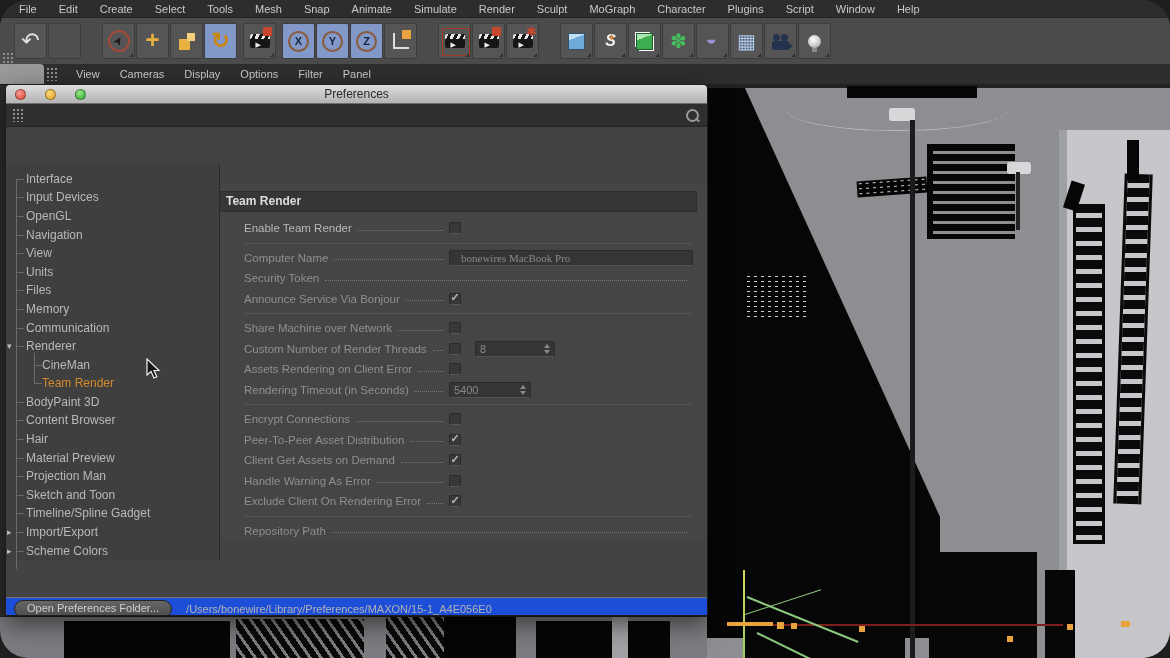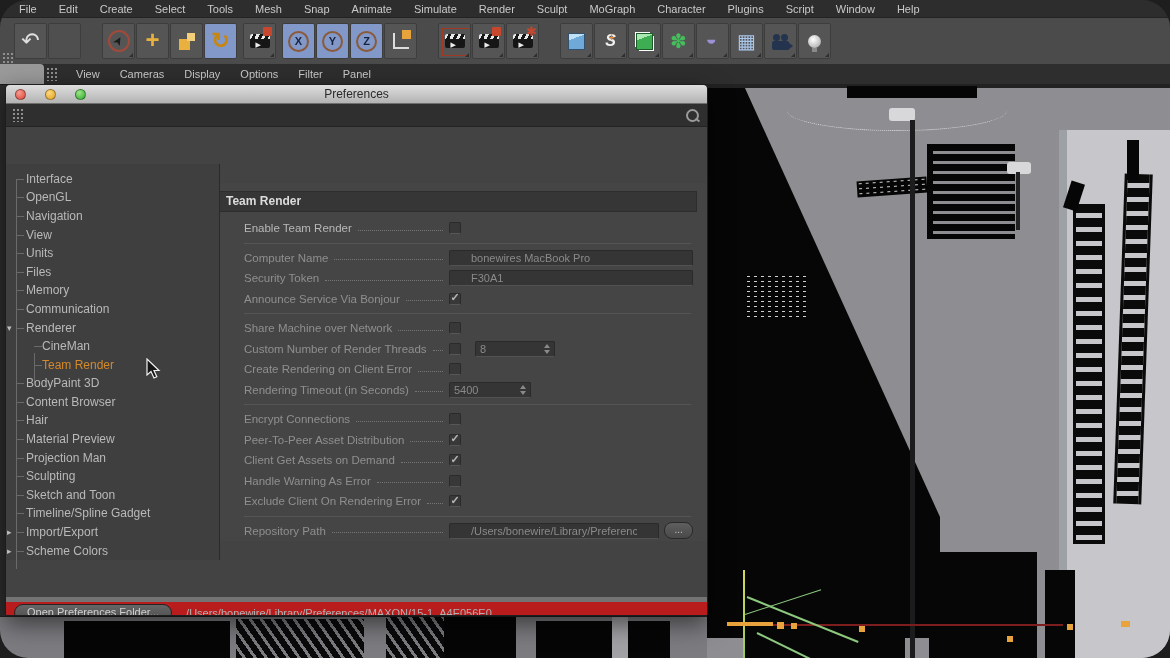--- a/index.html
+++ b/index.html
@@ -88,30 +88,30 @@
   .main{position:relative;flex:1;background:#454545;padding:8px 10px 0 0;box-sizing:border-box;}
   .phead{height:19px;line-height:19px;background:#363636;border:1px solid #2d2d2d;border-left:none;color:#dcdcdc;font-size:12px;font-weight:bold;padding-left:6px;}
   .rows{padding:6px 4px 0 24px;}
   .prow{display:flex;align-items:center;height:20.5px;}
   .plabel{font-size:11.5px;color:#8f8f8f;white-space:nowrap;}
   .plabel.bright{color:#b8b8b8;}
   .leader{flex:1;border-bottom:1px dotted #767676;height:9px;margin:0 6px 5px 6px;min-width:4px;}
   .ctrl{width:244px;display:flex;align-items:center;}
   .cb{width:12px;height:12px;background:#383838;border:1px solid #2a2a2a;border-bottom-color:#575757;border-radius:2px;box-sizing:border-box;display:flex;align-items:center;justify-content:center;}
   .ck{color:#b4b4b4;font-size:11px;font-weight:bold;line-height:1;margin-top:-2px;}
-  .tinput{width:100%;background:#353535;border:1px solid #2a2a2a;border-bottom-color:#525252;border-radius:2px;color:#8a8a8a;font-size:11px;height:16px;padding:0 21px;box-sizing:border-box;font-family:Liberation Sans, sans-serif;}
+  .tinput{width:100%;background:#353535;border:1px solid #2a2a2a;border-bottom-color:#525252;border-radius:2px;color:#8a8a8a;font-size:11px;height:16px;padding:0 11px;box-sizing:border-box;font-family:Liberation Serif, serif;}
   .spin{display:flex;align-items:center;background:#353535;border:1px solid #2a2a2a;border-bottom-color:#525252;border-radius:2px;height:16px;box-sizing:border-box;padding:0 4px;}
   .spin .val{flex:1;color:#8a8a8a;font-size:11px;}
   .arrows{display:flex;flex-direction:column;gap:2px;margin-left:4px;}
   .arrows i{width:0;height:0;border-left:3px solid transparent;border-right:3px solid transparent;}
   .arrows .up{border-bottom:4px solid #8a8a8a;}
   .arrows .dn{border-top:4px solid #8a8a8a;}
   .psep{border-top:1px solid #555;margin:4px 2px 4px 0;}
   .dotsbtn{width:32px;height:15px;margin-left:5px;background:linear-gradient(#5f5f5f,#494949);border:1px solid #2a2a2a;border-radius:8px;color:#bdbdbd;font-size:10px;line-height:13px;text-align:center;}
-  .pfooter{position:relative;height:21px;background:#b91c1c;border-top:5px solid #737373;display:flex;align-items:center;padding-left:8px;text-align:center;}
+  .pfooter{position:relative;height:21px;background:#1d4ed8;border-top:1px solid #737373;display:flex;align-items:center;padding-left:8px;text-align:center;}
   .openbtn{background:linear-gradient(#666,#4c4c4c);border:1px solid #242424;border-radius:9px;color:#cfcfcf;font-size:11px;height:16px;line-height:14px;padding:0 12px;}
   .fpath{color:#b2b2b2;font-size:11px;margin-left:14px;white-space:nowrap;}
 
   .lamphead{background:#d8d8da;border-radius:3px;}
   .graybg{background:#9da0a4;}
   .rail{background:repeating-linear-gradient(55deg,#0a0a0a 0 6px,#7c7c80 6px 9px);}
   .speck{background-image:radial-gradient(#cfcfcf 1px,transparent 1.3px);background-size:7px 5px;}
 </style>
 </head>
 <body>
@@ -308,36 +308,36 @@
     <div class="darkstrip">
       <div class="grip"></div>
       <span class="search"></span>
     </div>
     <div class="pbody">
       <div class="sidebar">
         <div class="treeline" style="left:10px;top:15px;height:390px;"></div>
         <div class="treeline" style="left:28px;top:189px;height:30px;"></div>
         <ul>
           <li><span>Interface</span></li>
+          <li><span>Input Devices</span></li>
           <li><span>OpenGL</span></li>
           <li><span>Navigation</span></li>
           <li><span>View</span></li>
           <li><span>Units</span></li>
           <li><span>Files</span></li>
           <li><span>Memory</span></li>
           <li><span>Communication</span></li>
           <li><span class="exp">▾</span><span>Renderer</span></li>
           <li class="d2"><span>CineMan</span></li>
           <li class="d2 sel"><span>Team Render</span></li>
           <li><span>BodyPaint 3D</span></li>
           <li><span>Content Browser</span></li>
           <li><span>Hair</span></li>
           <li><span>Material Preview</span></li>
           <li><span>Projection Man</span></li>
-          <li><span>Sculpting</span></li>
           <li><span>Sketch and Toon</span></li>
           <li><span>Timeline/Spline Gadget</span></li>
           <li><span class="exp">▸</span><span>Import/Export</span></li>
           <li><span class="exp">▸</span><span>Scheme Colors</span></li>
         </ul>
       </div>
 
       <div class="main">
         <div class="phead">Team Render</div>
         <div class="rows">
@@ -354,23 +354,20 @@
           <div class="prow">
             <span class="plabel">Computer Name</span>
               <span class="leader"></span>
             <span class="ctrl">
                 <input class="tinput" readonly="" value="bonewires MacBook Pro" style="">
               </span>
           </div>
           <div class="prow">
             <span class="plabel">Security Token</span>
               <span class="leader"></span>
-            <span class="ctrl">
-                <input class="tinput" readonly="" value="F30A1" style="">
-              </span>
           </div>
           <div class="prow">
             <span class="plabel">Announce Service Via Bonjour</span>
               <span class="leader"></span>
             <span class="ctrl">
                 <span class="cb">
                   <span class="ck">✓</span>
                 </span>
               </span>
           </div>
@@ -391,21 +388,21 @@
               <span class="spin" style="width:80px;margin-left:14px;">
                 <span class="val">8</span>
                 <span class="arrows">
                     <i class="up"></i>
                     <i class="dn"></i>
                   </span>
               </span>
             </span>
           </div>
           <div class="prow">
-            <span class="plabel">Create Rendering on Client Error</span>
+            <span class="plabel">Assets Rendering on Client Error</span>
               <span class="leader"></span>
             <span class="ctrl">
                 <span class="cb"></span>
               </span>
           </div>
           <div class="prow">
             <span class="plabel">Rendering Timeout (in Seconds)</span>
               <span class="leader"></span>
             <span class="ctrl">
               <span class="spin" style="width:82px;">
@@ -458,24 +455,20 @@
                 <span class="cb">
                   <span class="ck">✓</span>
                 </span>
               </span>
           </div>
           <div class="psep"></div>
 
           <div class="prow">
             <span class="plabel">Repository Path</span>
               <span class="leader"></span>
-            <span class="ctrl">
-              <input class="tinput" readonly="" value="/Users/bonewire/Library/Preferenc" style="">
-              <span class="dotsbtn">...</span>
-            </span>
           </div>
 
         </div>
       </div>
     </div>
 
     <div class="pfooter">
       <span class="openbtn">Open Preferences Folder...</span>
       <span class="fpath">/Users/bonewire/Library/Preferences/MAXON/15-1_A4E056E0</span>
     </div>

